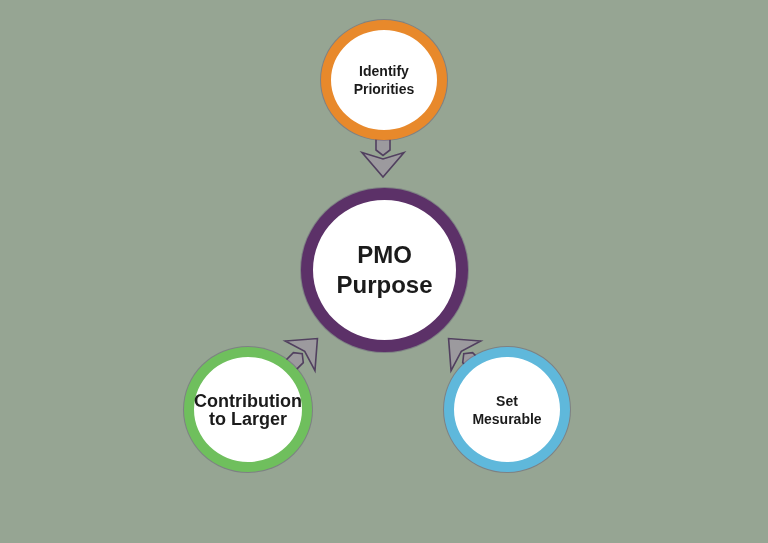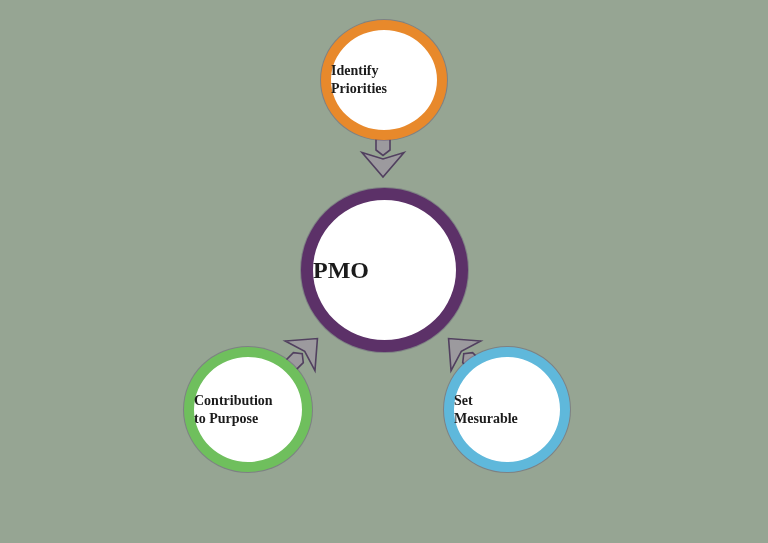--- a/index.html
+++ b/index.html
@@ -13,44 +13,43 @@
   }
   .node {
     position: absolute;
     box-sizing: border-box;
     background: #ffffff;
     border-style: solid;
     border-radius: 50%;
     display: flex;
     align-items: center;
     justify-content: center;
-    text-align: left;
+    text-align: center;
     box-shadow: 0 0 0 1px rgba(80, 62, 102, 0.35);
-    font-family: Liberation Serif, serif;
   }
   .node .label { width: 100%; }
   .node .line { white-space: nowrap; }
 
   .node-top {
     left: 321px; top: 20px;
     width: 126px; height: 120px;
     border-width: 10px;
     font-size: 14px; line-height: 18px;
   }
   .node-center {
     left: 301px; top: 188px;
     width: 167px; height: 164px;
     border-width: 12px;
     font-size: 24px; line-height: 30px;
   }
   .node-bottom-left {
     left: 184px; top: 347px;
     width: 128px; height: 125px;
     border-width: 10px;
-    font-size: 14px; line-height: 18px;
+    font-size: 18px; line-height: 18px;
   }
   .node-bottom-right {
     left: 444px; top: 347px;
     width: 126px; height: 125px;
     border-width: 10px;
     font-size: 14px; line-height: 18px;
   }
 
   .arrows {
     position: absolute;
@@ -89,27 +88,28 @@
   <div class="node node-top" style="border-color: rgb(232, 137, 43);">
     <div class="label">
       <div class="line">Identify</div>
       <div class="line">Priorities</div>
     </div>
   </div>
 
   <div class="node node-center" style="border-color: rgb(92, 49, 104);">
     <div class="label">
       <div class="line">PMO</div>
+      <div class="line">Purpose</div>
     </div>
   </div>
 
   <div class="node node-bottom-left" style="border-color: rgb(111, 191, 93);">
     <div class="label">
       <div class="line">Contribution</div>
-      <div class="line">to Purpose</div>
+      <div class="line">to Larger</div>
     </div>
   </div>
 
   <div class="node node-bottom-right" style="border-color: rgb(95, 184, 219);">
     <div class="label">
       <div class="line">Set</div>
       <div class="line">Mesurable</div>
     </div>
   </div>
 

